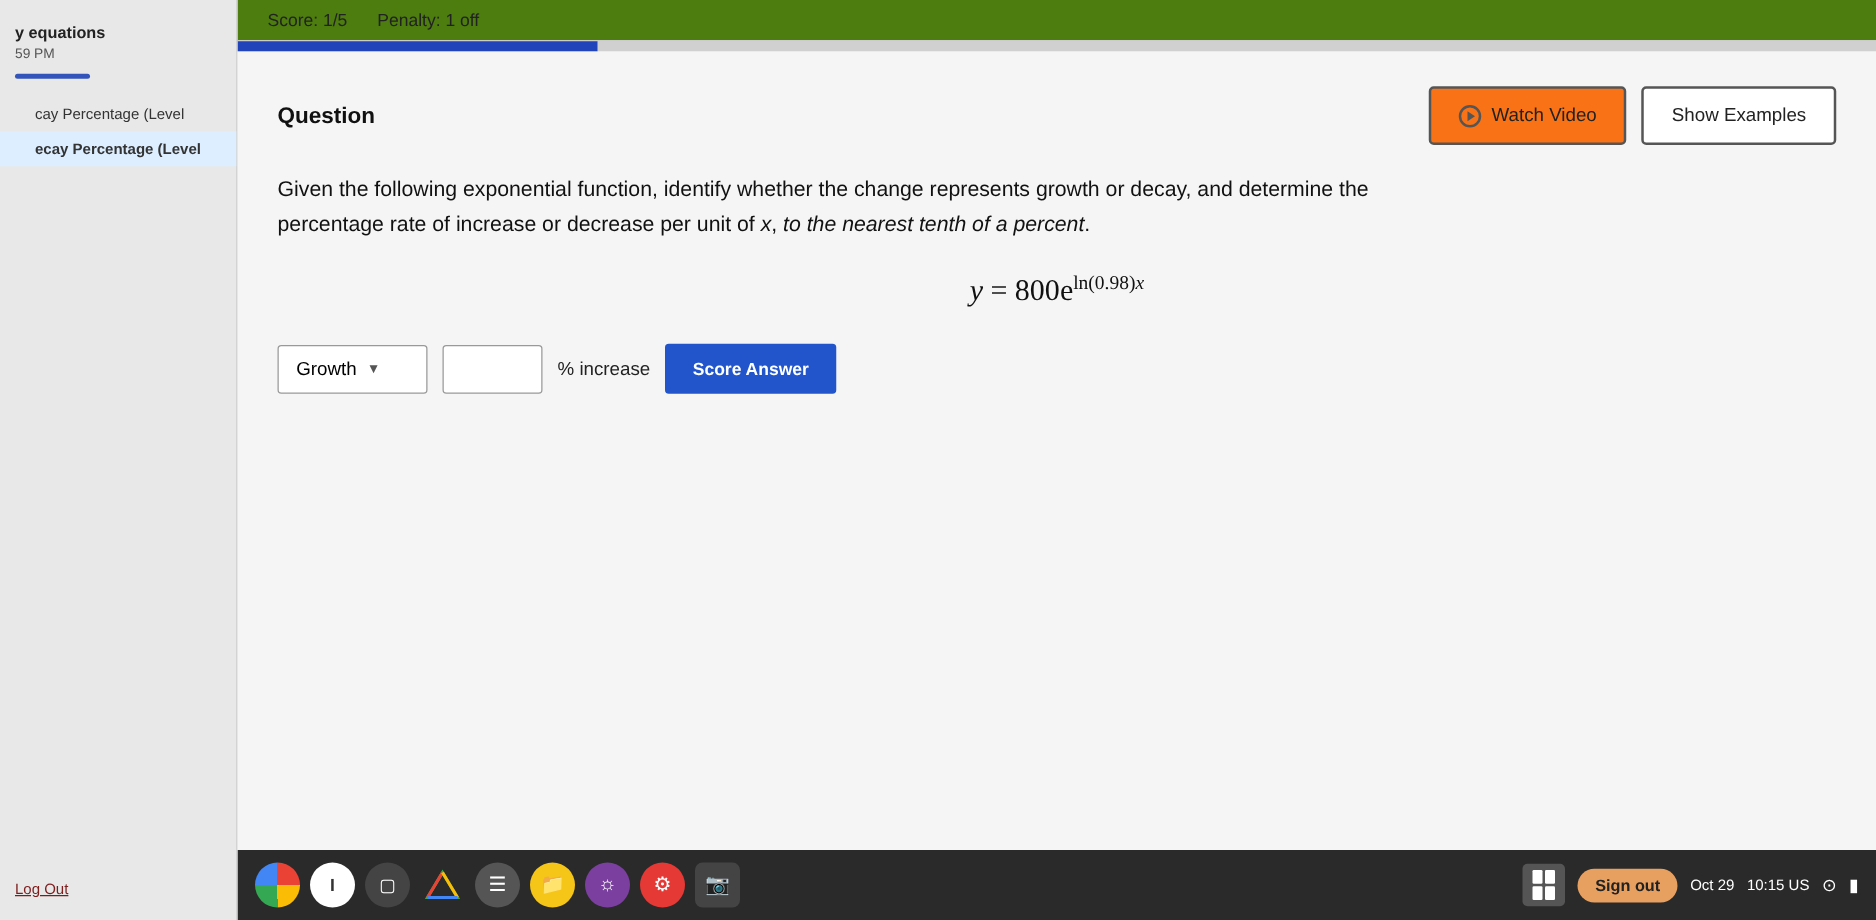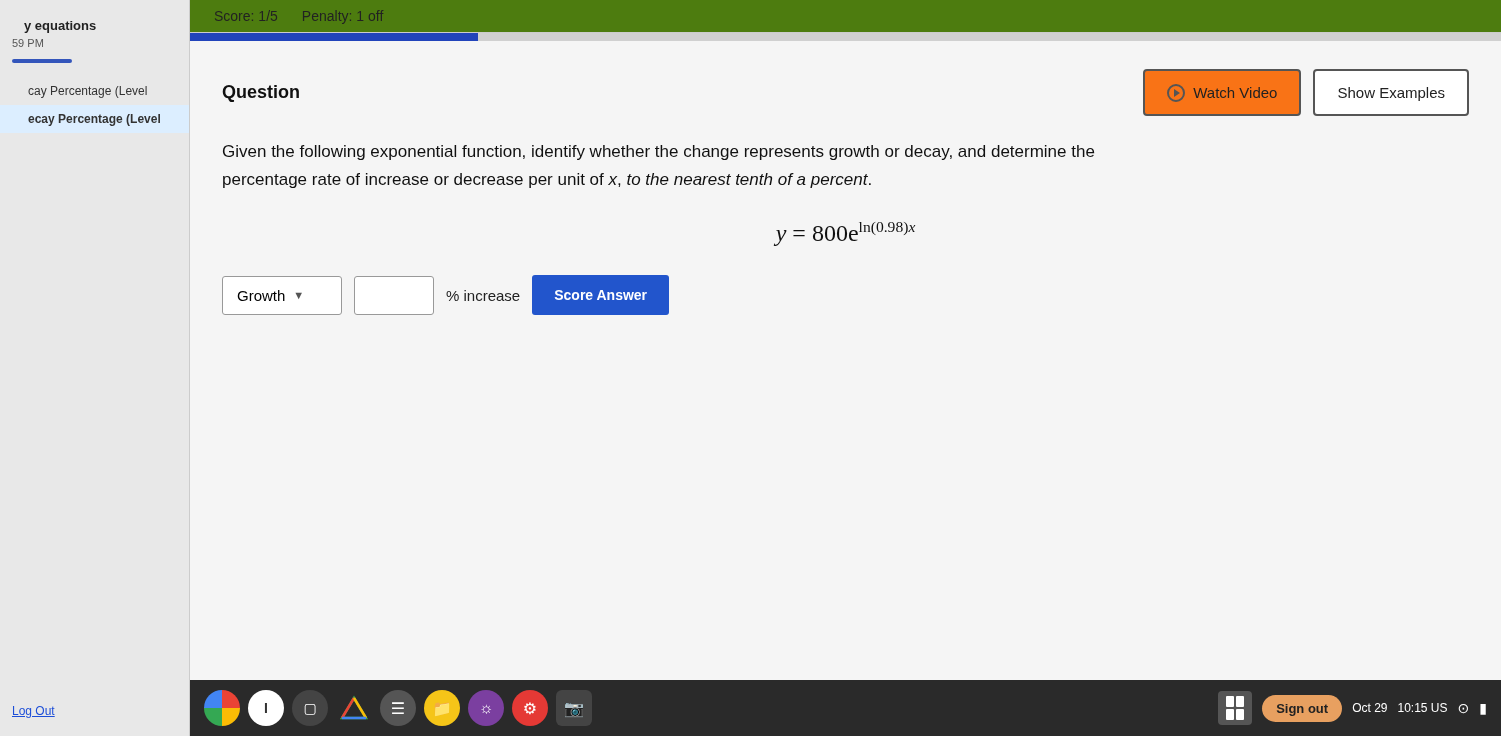--- a/index.html
+++ b/index.html
@@ -21,21 +21,21 @@
       height: 100%;
       display: flex;
       flex-direction: column;
       padding: 10px 0;
       border-right: 1px solid #ccc;
     }
     .sidebar-title {
       font-size: 13px;
       font-weight: bold;
       color: #222;
-      padding: 8px 12px 4px 24px;
+      padding: 8px 12px 4px 12px;
     }
     .sidebar-time {
       font-size: 11px;
       color: #555;
       padding: 0 12px 10px 12px;
     }
     .sidebar-progress-bar {
       width: 60px;
       height: 4px;
       background: #3355bb;
@@ -52,21 +52,21 @@
       background: #b8d0f0;
       font-weight: bold;
     }
     .sidebar-item.second {
       background: #dceeff;
     }
     .sidebar-spacer { flex: 1; }
     .sidebar-logout {
       padding: 8px 12px;
       font-size: 12px;
-      color: #1d4ed8;
+      color: #7f1d1d;
       cursor: pointer;
       text-decoration: underline;
     }
 
     
     .main {
       flex: 1;
       background: #f0f0f0;
       display: flex;
       flex-direction: column;

